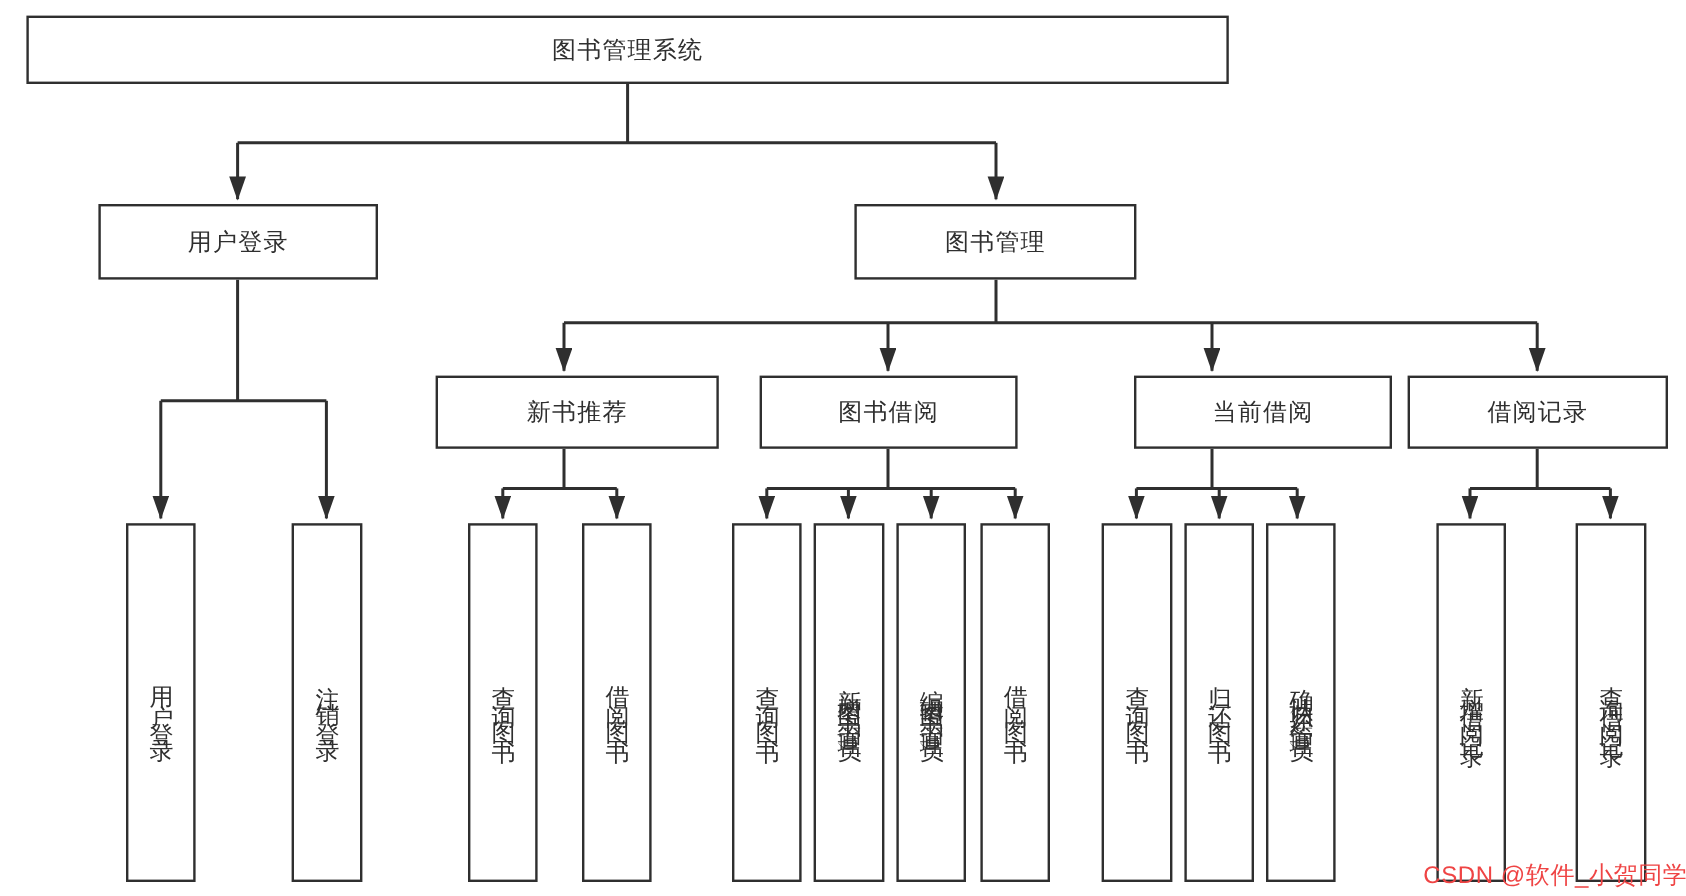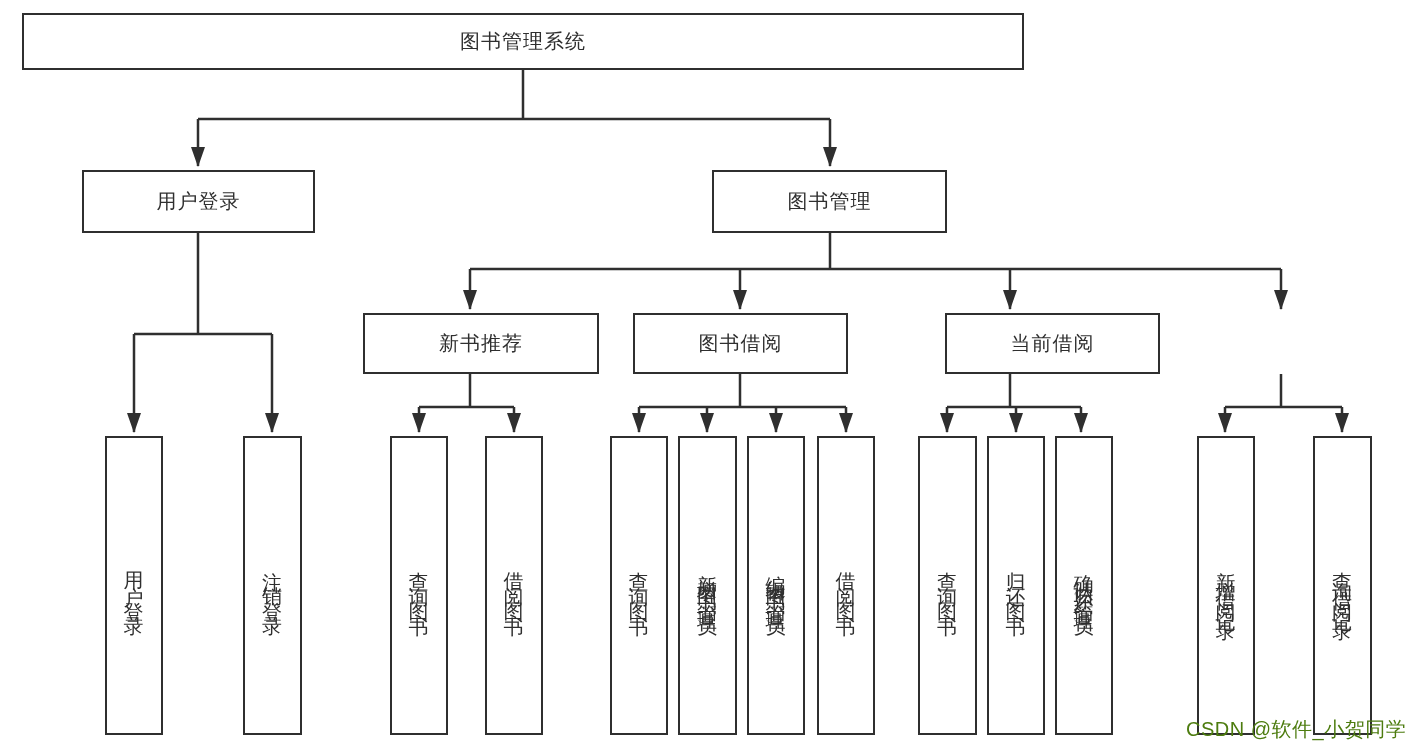--- a/index.html
+++ b/index.html
@@ -20,21 +20,21 @@
   }
   .vtext{
     writing-mode:vertical-rl;text-orientation:mixed;
     font-size:20px;line-height:1;white-space:nowrap;
   }
   .sp4{letter-spacing:0.75em;}
   .sp6{letter-spacing:0.5em;}
   .sp9{letter-spacing:0.3em;}
   .watermark{
     position:absolute;left:1186px;top:716px;z-index:5;
-    font-size:20px;color:#4d7c0f;letter-spacing:0.5px;white-space:nowrap;
+    font-size:20px;color:#ef4444;letter-spacing:0.5px;white-space:nowrap;
   }
 </style>
 </head>
 <body>
 
 <div id="stage">
 
   <svg id="wires" width="1405" height="747" viewBox="0 0 1405 747" fill="none" stroke="#2f2f2f" stroke-width="2.5">
     <defs>
       <marker id="arrow" markerUnits="userSpaceOnUse" markerWidth="22" markerHeight="18" refX="19" refY="7" orient="auto">
@@ -85,20 +85,23 @@
 
   <div class="hnode" style="left:363px;top:313px;width:236px;height:61px;">
     <span>新书推荐</span>
   </div>
   <div class="hnode" style="left:633px;top:313px;width:215px;height:61px;align-items:center;">
     <span>图书借阅</span>
   </div>
   <div class="hnode" style="left:903px;top:313px;width:215px;height:61px;margin-left:42px;">
     <span>当前借阅</span>
   </div>
+  <div class="hnode" style="left:1173px;top:313px;width:217px;height:61px;">
+    <span>借阅记录</span>
+  </div>
 
   <div class="vnode" style="left:105px;top:436px;width:58px;height:299px;">
     <span class="vtext sp4">用户登录</span>
   </div>
   <div class="vnode" style="left:243px;top:436px;width:59px;height:299px;">
     <span class="vtext sp4">注销登录</span>
   </div>
 
   <div class="vnode" style="left:390px;top:436px;width:58px;height:299px;">
     <span class="vtext sp4">查询图书</span>

